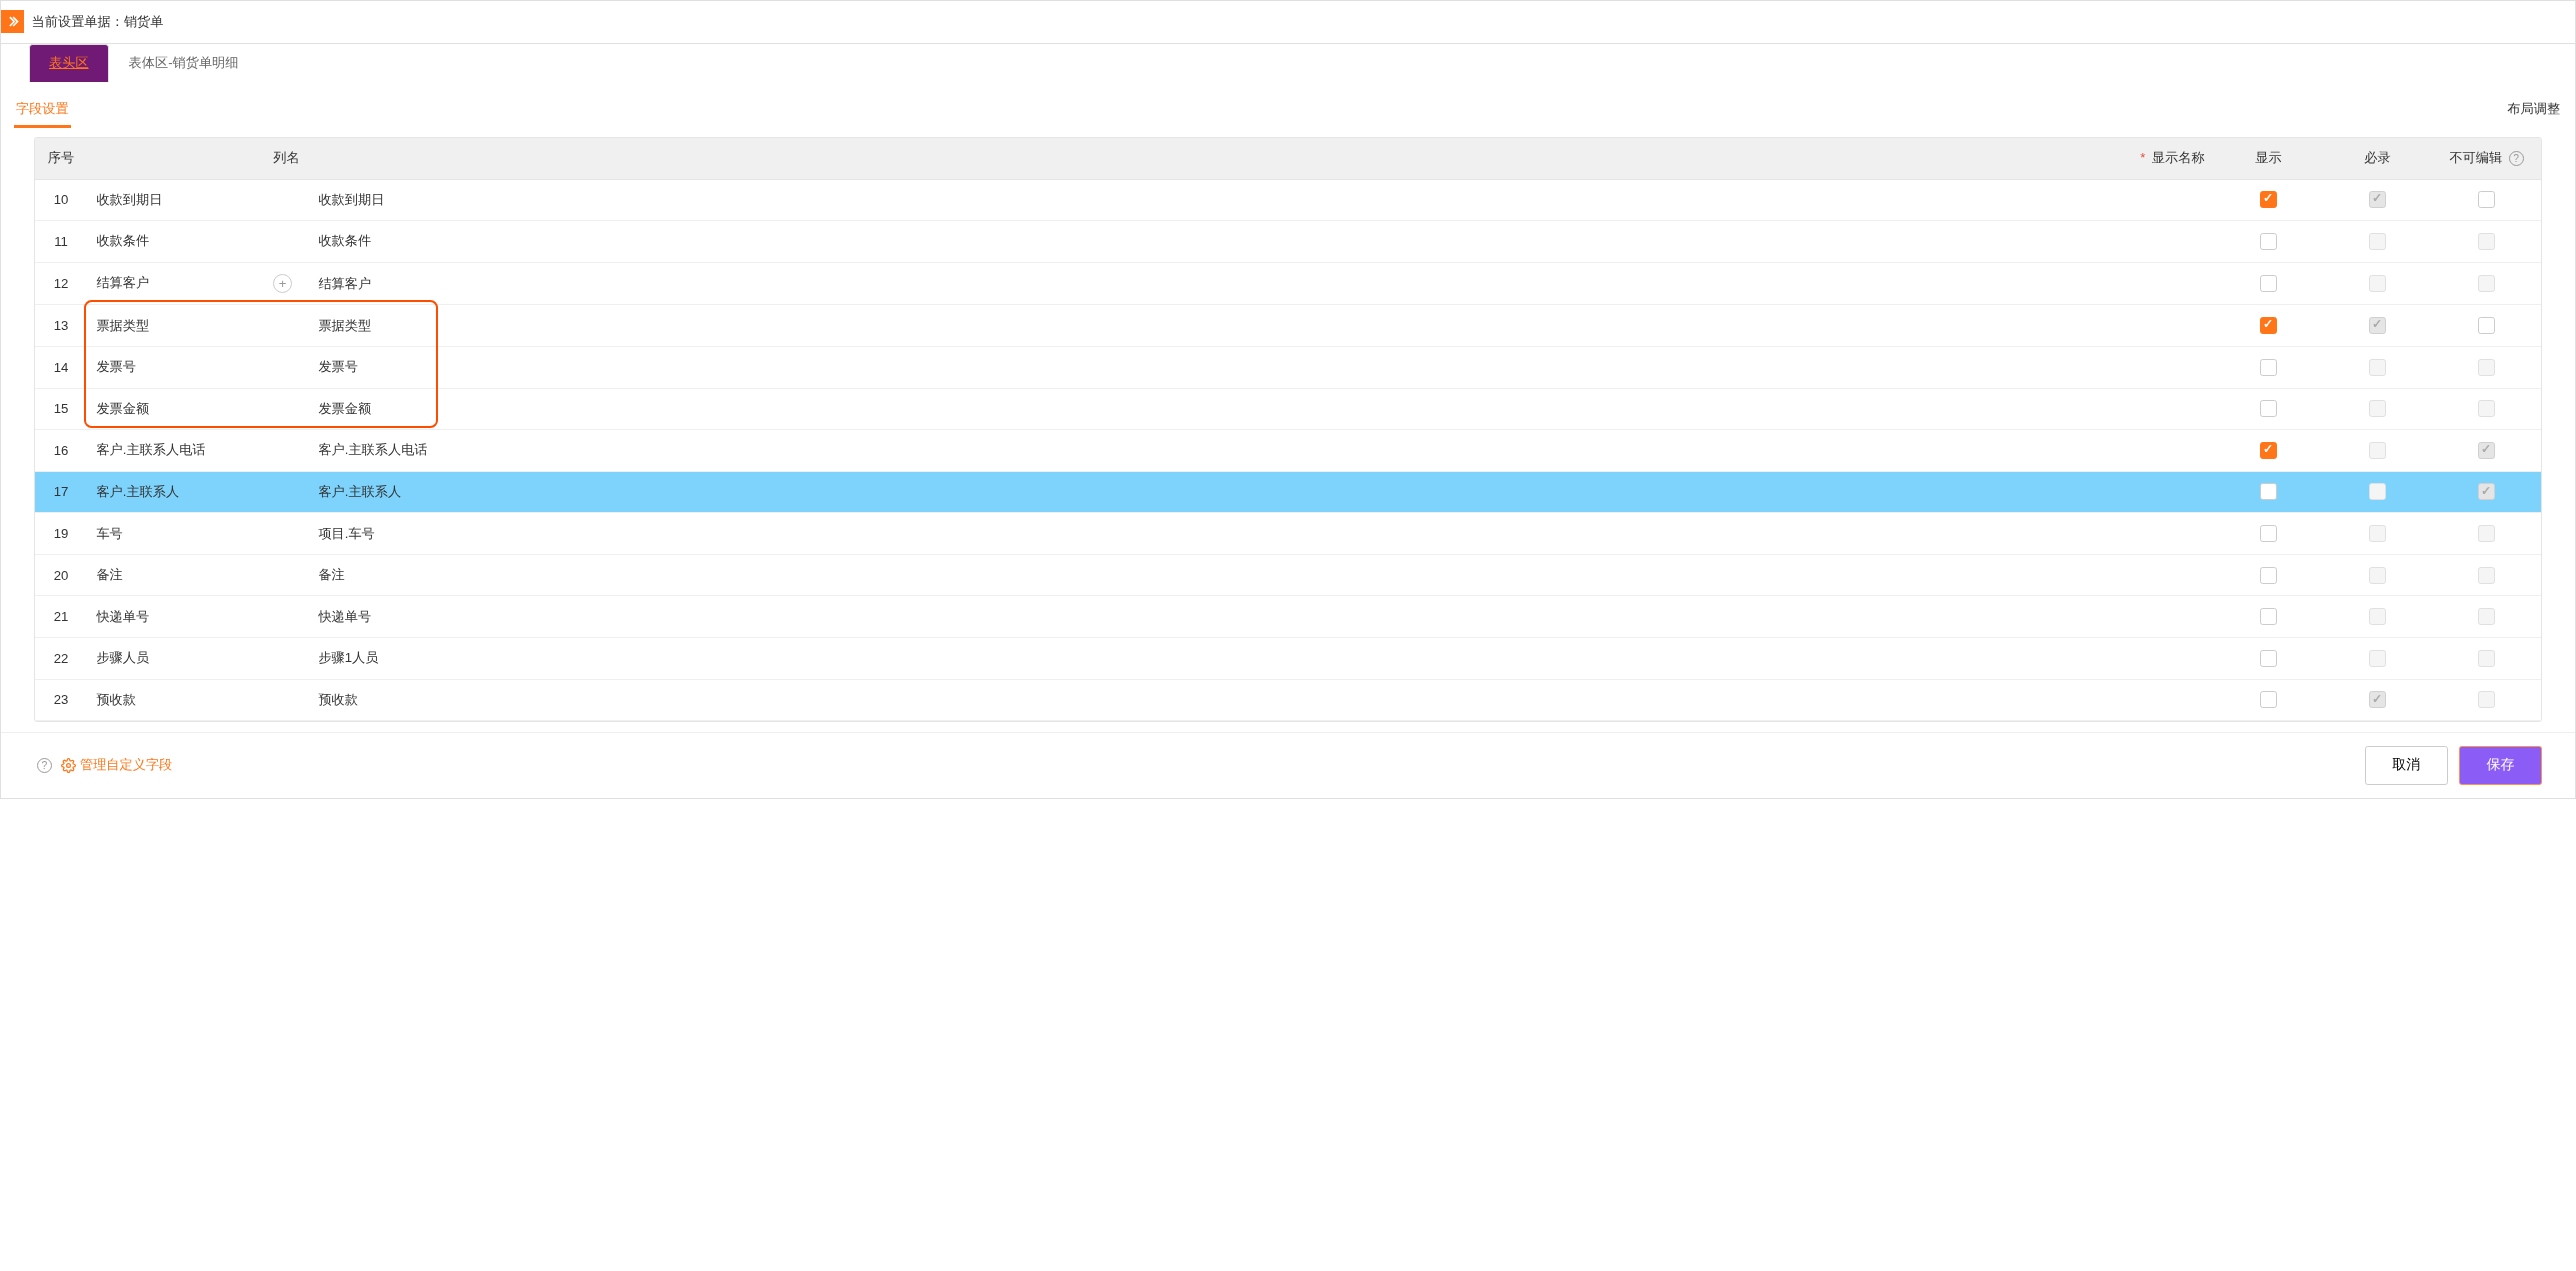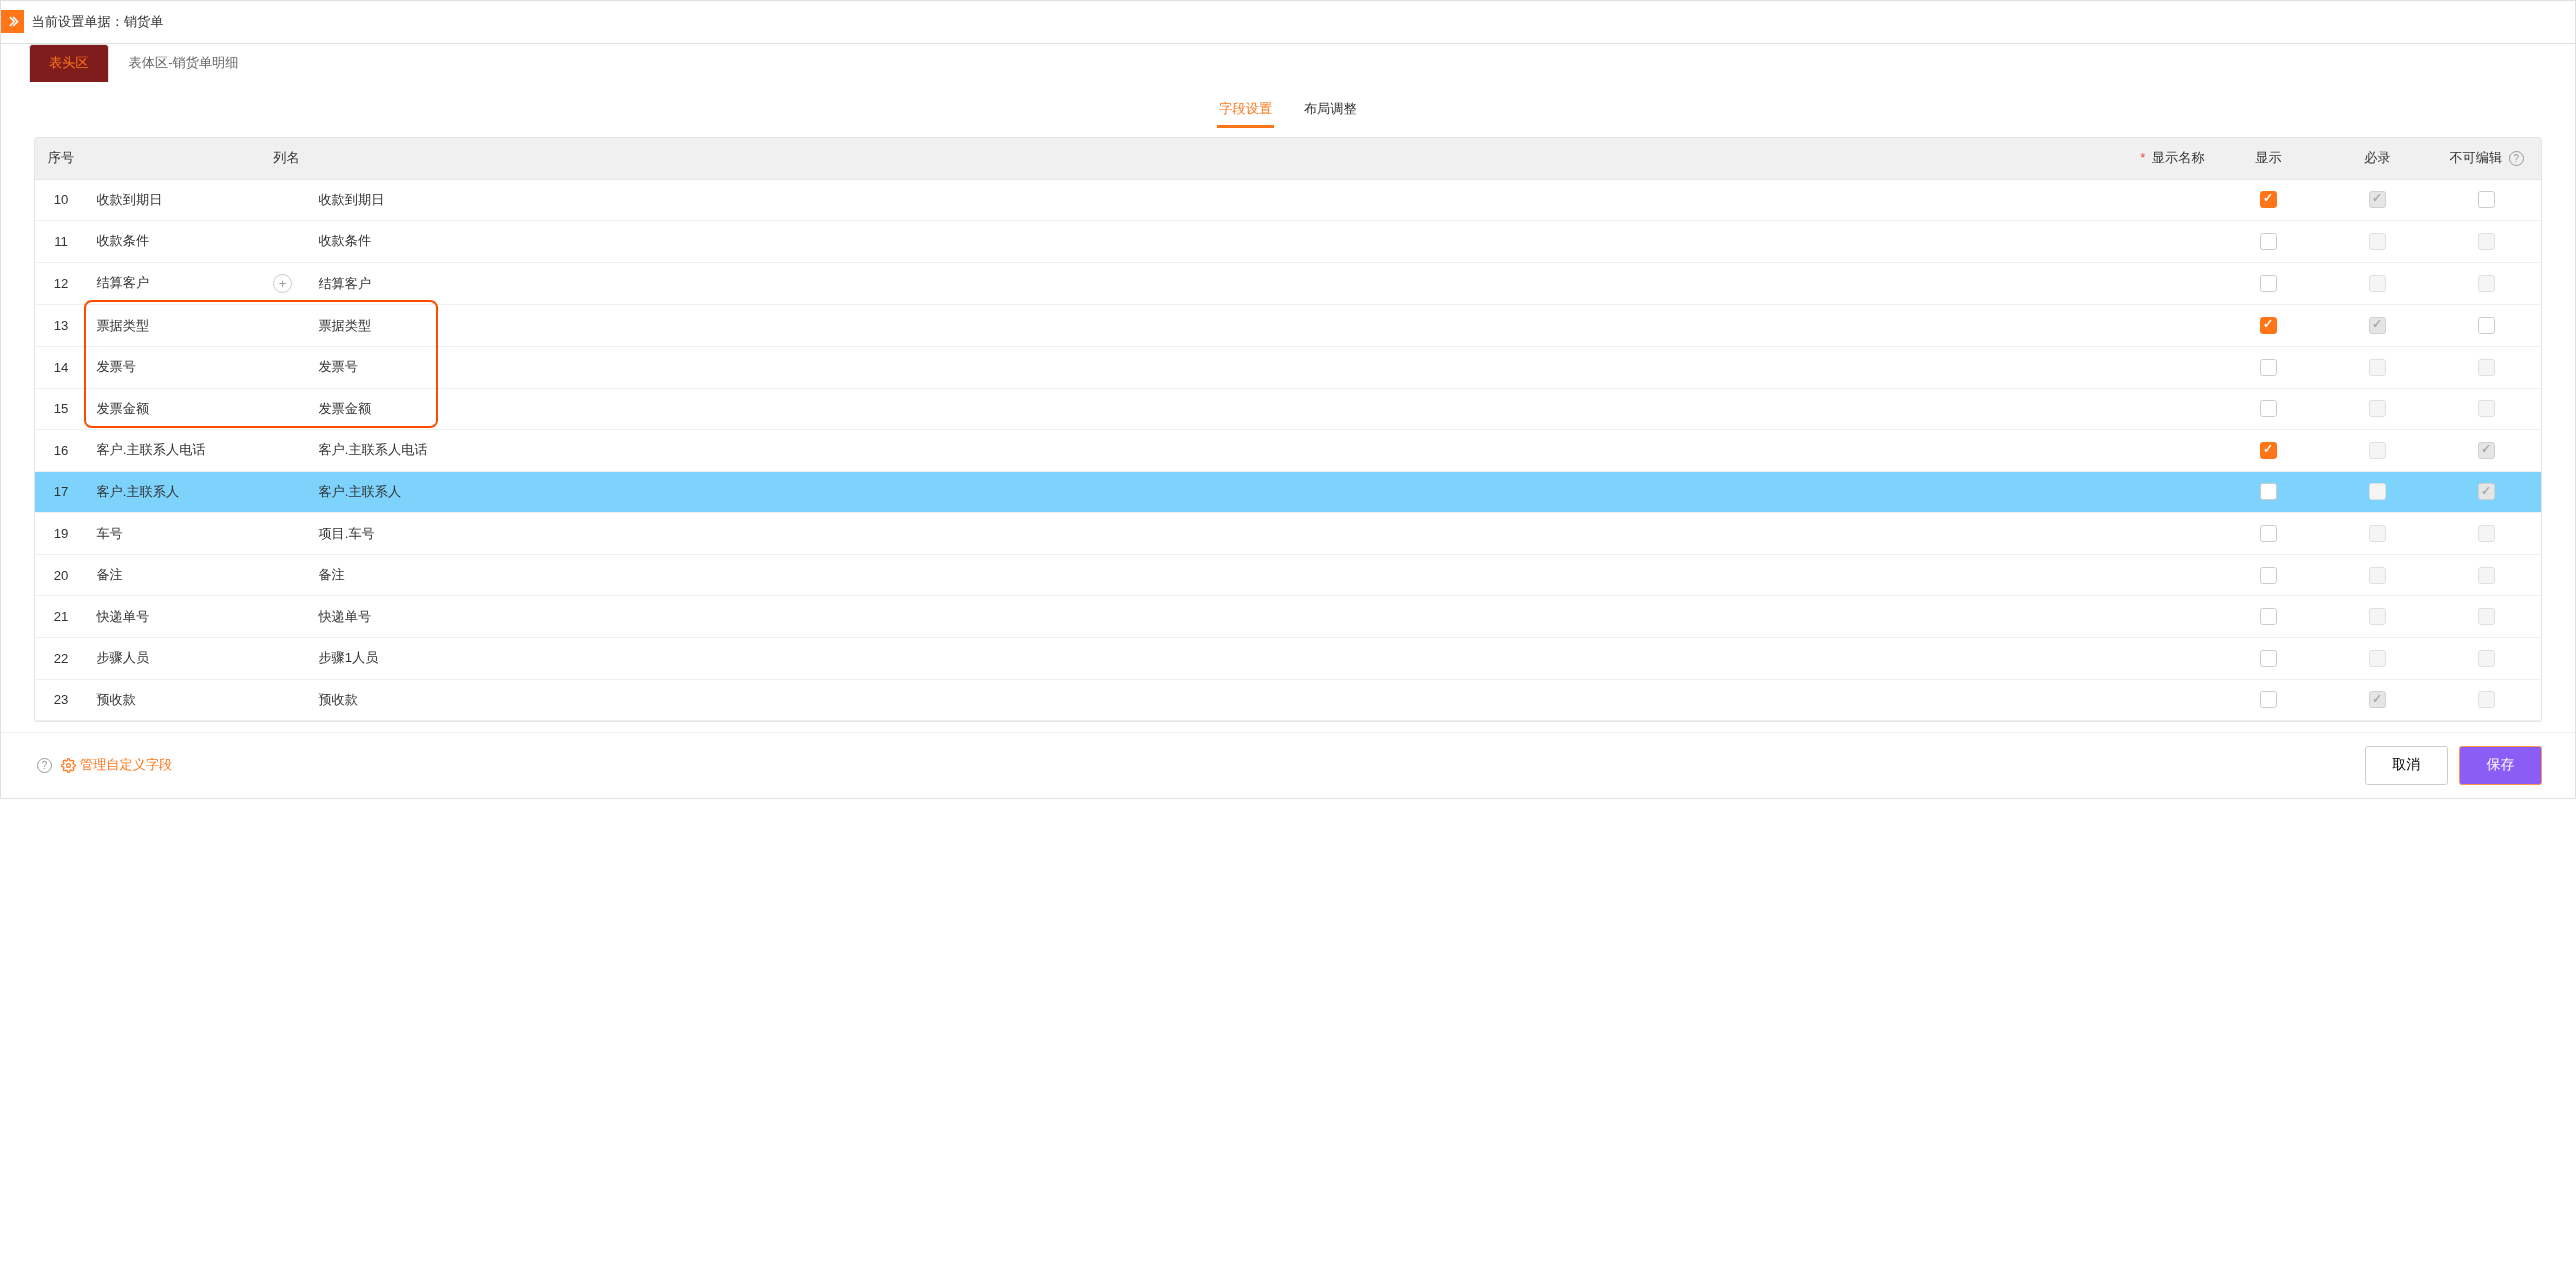--- a/index.html
+++ b/index.html
@@ -47,30 +47,31 @@
       border-top: 0.9px solid transparent;
       border-left: 0.9px solid transparent;
       border-right: 0.9px solid transparent;
     }
     .tab-primary.active {
       color: #ff7518;
       border-top: 0.9px solid #e0e0e0;
       border-left: 0.9px solid #e0e0e0;
       border-right: 0.9px solid #e0e0e0;
       border-radius: 3.8px 3.8px 0 0;
-      background: #7f1d1d;
+      background: #701a75;
       position: relative;
       z-index: 1;
       margin-bottom: -0.9px;
+      text-decoration: underline;
     }
     .tabs-secondary {
       display: flex;
-      justify-content: center;
+      justify-content: space-between;
       gap: 28px;
-      padding: 14px 0;
+      padding: 14px 13px;
     }
     .tab-secondary {
       padding: 4.7px 1.9px;
       cursor: pointer;
       color: #333;
       position: relative;
     }
     .tab-secondary.active {
       color: #ff7518;
     }

